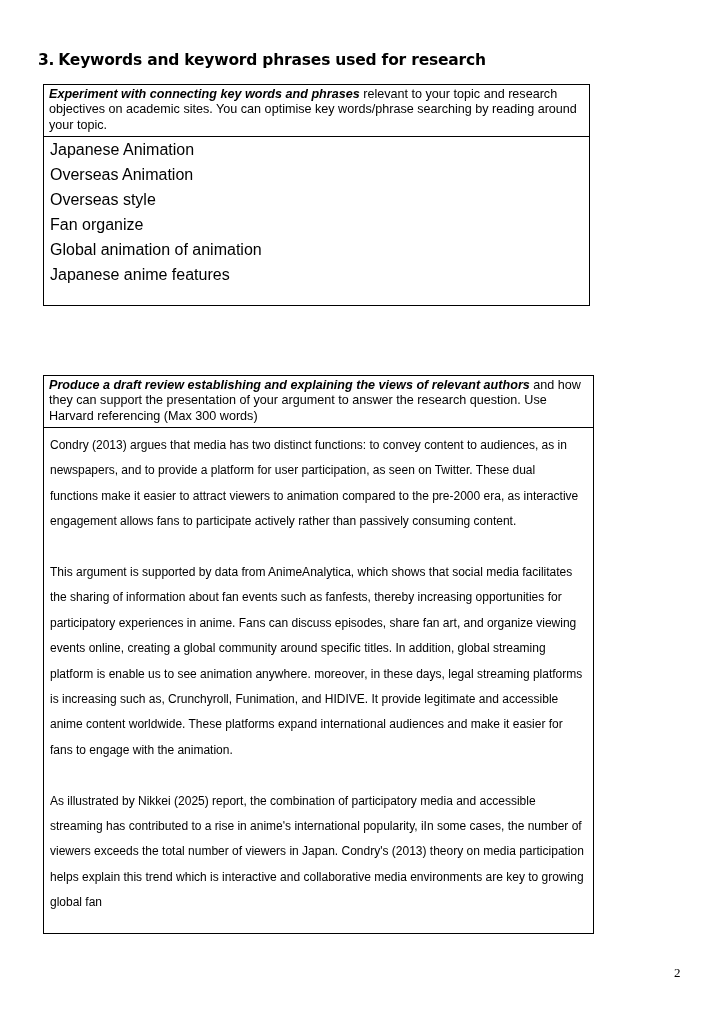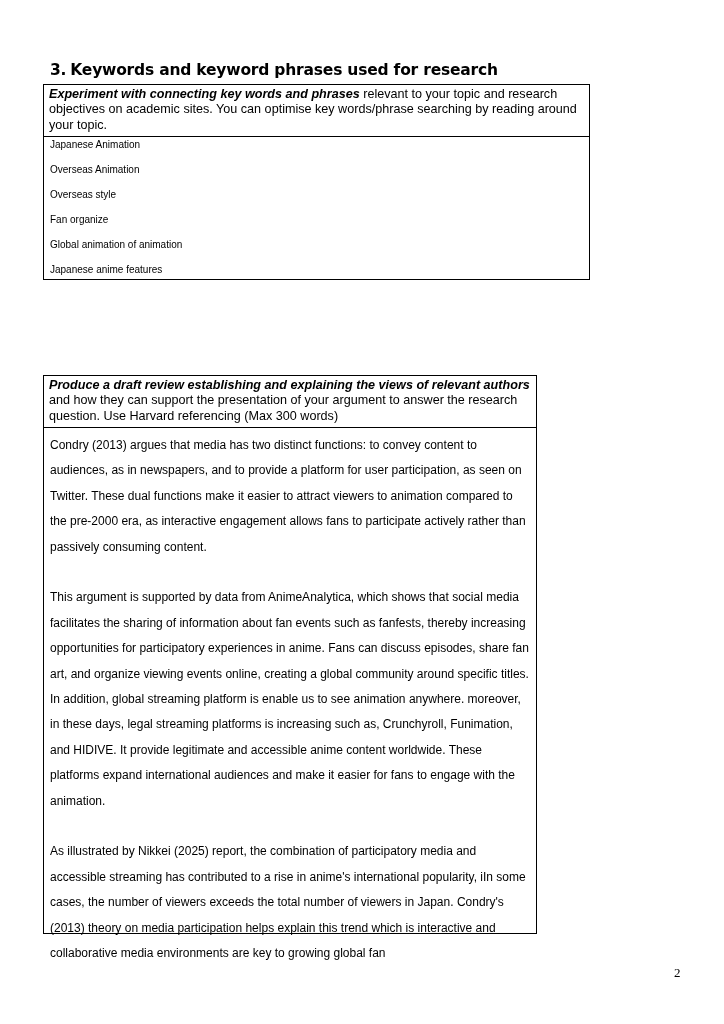--- a/index.html
+++ b/index.html
@@ -63,25 +63,26 @@
   .instr b {
     font-weight: bold;
     font-style: italic;
   }
 
   
   .kw-list {
     padding: 0;
   }
   .kw-item {
-    font-size: 10px;
+    font-size: 16px;
     line-height: 15px;
     padding: 0 0 0 6px;
     height: 25px;
     display: flex;
+    align-items: center;
     color: #000;
   }
 
   
   .prose {
     padding: 5px 7px 0 6px;
     font-size: 12px;
     line-height: 25.4px;
     color: #000;
   }
@@ -98,25 +99,25 @@
     font-family: "Liberation Serif", serif;
     font-size: 13px;
     color: #000;
   }
 </style>
 </head>
 <body>
 
 <div class="page">
 
-  <div class="section-heading" style="left:38px; top:61px;margin-left:12px;">
+  <div class="section-heading" style="left:38px; top:51px;">
     <span class="num">3.</span><span>Keywords and keyword phrases used for research</span>
   </div>
 
-  <div class="tbl" style="left:43px; top:84px; width:547px; height:196px;">
+  <div class="tbl" style="left:43px; top:84px; width:547px; height:222px;">
 
     <div class="tbl-row row-divider">
       <div class="instr"><b>Experiment with connecting key words and phrases</b><span> relevant to your topic and research objectives on academic sites. You can optimise key words/phrase searching by reading around your topic.</span></div>
     </div>
 
     <div class="kw-list">
       <div class="kw-item">
           <span>Japanese Animation</span>
         </div>
       <div class="kw-item">
@@ -131,21 +132,21 @@
       <div class="kw-item">
           <span>Global animation of animation</span>
         </div>
       <div class="kw-item">
           <span>Japanese anime features</span>
         </div>
     </div>
   </div>
 
 
-  <div class="tbl" style="left:43px; top:375px; width:494px; height:559px;">
+  <div class="tbl" style="left:43px; top:375px; width:551px; height:559px;">
 
     <div class="tbl-row row-divider">
       <div class="instr"><b>Produce a draft review establishing and explaining the views of relevant authors</b><span> and how they can support the presentation of your argument to answer the research question. Use Harvard referencing (Max 300 words)</span></div>
     </div>
 
     <div class="prose">
       <p>Condry (2013) argues that media has two distinct functions: to convey content to audiences, as in newspapers, and to provide a platform for user participation, as seen on Twitter. These dual functions make it easier to attract viewers to animation compared to the pre-2000 era, as interactive engagement allows fans to participate actively rather than passively consuming content.</p>
       <div class="blank"></div>
       <p>This argument is supported by data from AnimeAnalytica, which shows that social media facilitates the sharing of information about fan events such as fanfests, thereby increasing opportunities for participatory experiences in anime. Fans can discuss episodes, share fan art, and organize viewing events online, creating a global community around specific titles. In addition, global streaming platform is enable us to see animation anywhere. moreover, in these days, legal streaming platforms is increasing such as, Crunchyroll, Funimation, and HIDIVE. It provide legitimate and accessible anime content worldwide. These platforms expand international audiences and make it easier for fans to engage with the animation.</p>
       <div class="blank"></div>

